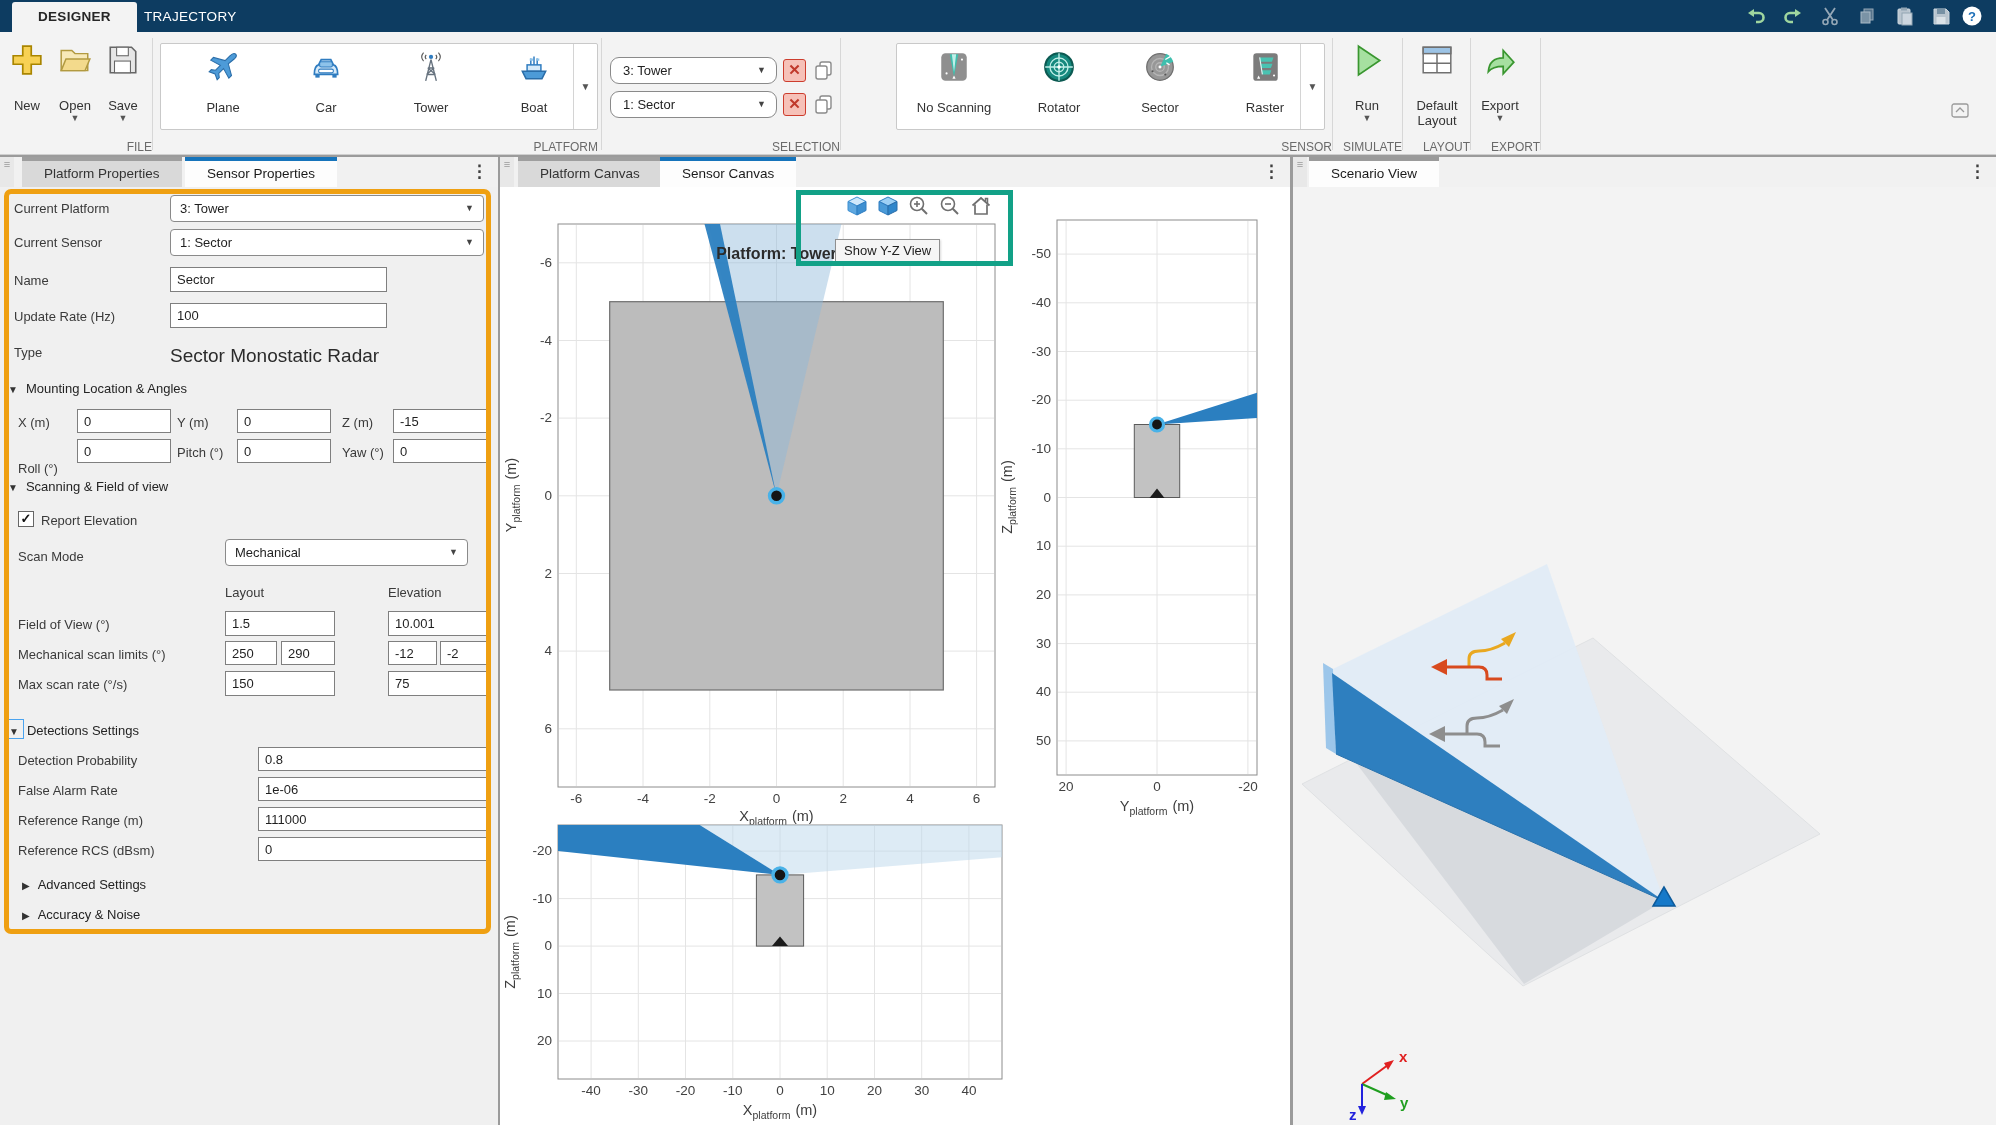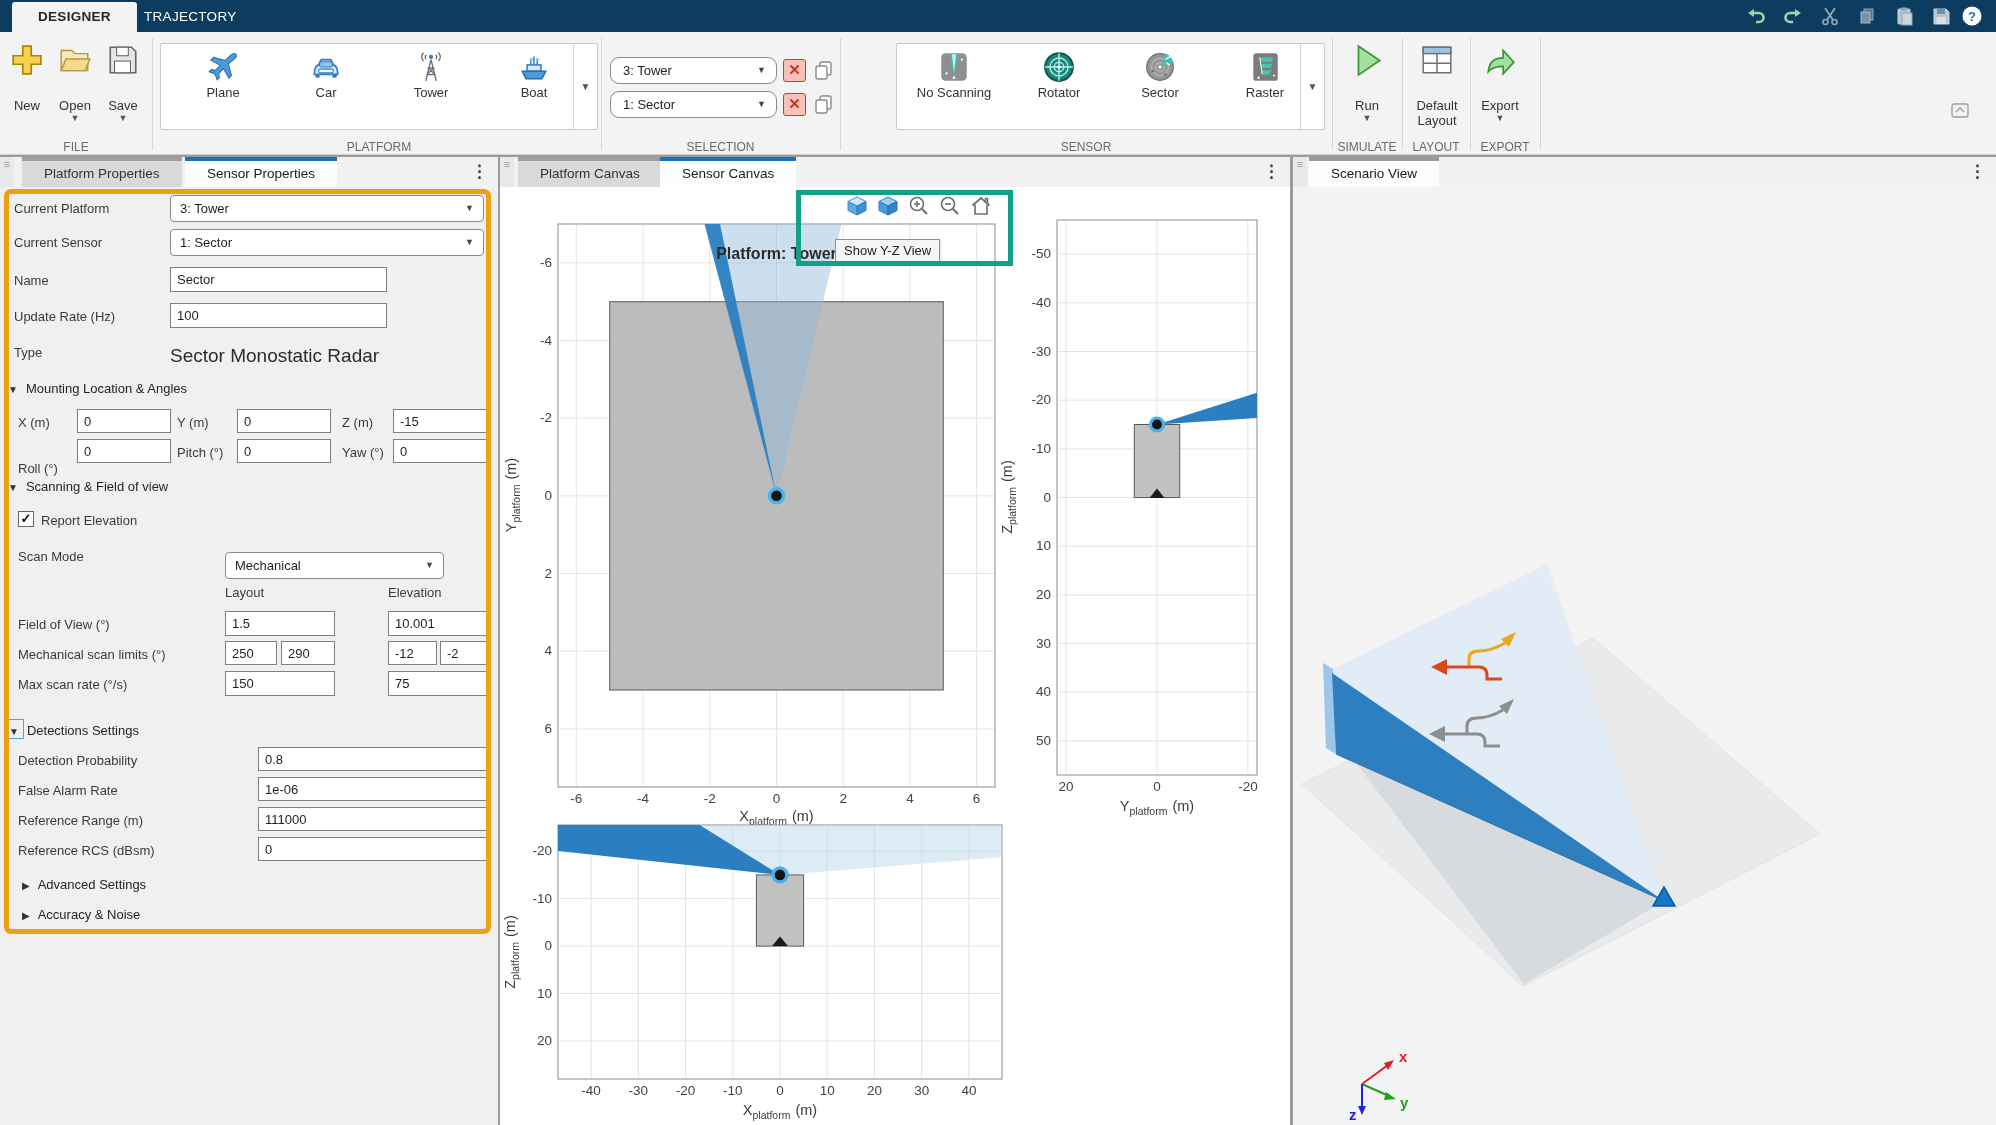--- a/index.html
+++ b/index.html
@@ -8,28 +8,28 @@
 
   
   #titlebar{position:absolute;left:0;top:0;width:1996px;height:32px;background:#0d3c61}
   .apptab{position:absolute;top:2px;height:30px;line-height:30px;padding:0 26px;font-size:13.5px;letter-spacing:.3px;color:#fff;cursor:default}
   .apptab.active{background:#f3f3f3;color:#262626;border-radius:3px 3px 0 0;font-weight:bold}
   .qa-icon{position:absolute;top:4px;width:26px;height:24px;display:flex;align-items:center;justify-content:center}
 
   
   #ribbon{position:absolute;left:0;top:32px;width:1996px;height:123px;background:#f3f3f3;border-bottom:1px solid #cfcfcf}
   .rsep{position:absolute;top:6px;width:1px;height:112px;background:#d7d7d7}
-  .seclabel{position:absolute;top:108px;font-size:12px;color:#6a6a6a;text-align:center}
+  .seclabel{position:absolute;top:108px;font-size:12px;color:#6a6a6a;text-align:right}
   .rbtn{position:absolute;top:10px;width:46px;text-align:center}
   .rbtn .rlabel{font-size:13px;color:#333;margin-top:16px}
   .caret{font-size:9px;color:#555;line-height:10px}
   .gallery{position:absolute;top:11px;height:87px;background:#fff;border:1px solid #c9c9c9;border-radius:2px}
   .gitem{position:absolute;top:4px;width:96px;height:76px;text-align:center}
   .gitem svg{display:block;margin:2px auto 0}
-  .glabel{font-size:13px;color:#333;margin-top:1px}
+  .glabel{font-size:13px;color:#333;margin-top:16px}
   .gcaret{position:absolute;top:0;right:0;width:24px;height:85px;border-left:1px solid #d4d4d4;display:flex;align-items:center;justify-content:center;font-size:10px;color:#555}
   .selpill{position:absolute;left:610px;width:167px;height:27px;background:#fff;border:1px solid #8a8a8a;border-radius:9px;font-size:13px;color:#222;line-height:25px;padding-left:12px}
   .selpill .pcaret{position:absolute;right:10px;top:0;font-size:9px;color:#444}
   .xbtn{position:absolute;width:23px;height:23px;background:#f6c1b8;border:1px solid #cd3d2e;border-radius:3px;color:#c0392b;font-size:15px;font-weight:bold;text-align:center;line-height:20px}
   .cpybtn{position:absolute;width:23px;height:23px}
 
   
   .panel{position:absolute;top:157px;height:968px;background:#f0f0f0}
   .ptabbar{position:absolute;left:0;top:0;width:100%;height:30px;background:#f1f1f1}
   .ptab{position:absolute;top:0;height:30px;line-height:26px;padding:0 22px;font-size:13.5px;color:#333;background:#d9d9d9;border-top:4px solid #9e9e9e}
@@ -340,21 +340,21 @@
     <div class="finput" style="left:237px;top:252px;width:94px;height:24px">0</div>
     <div class="flabel" style="left:342px;top:258px">Yaw (°)</div>
     <div class="finput" style="left:393px;top:252px;width:95px;height:24px">0</div>
 
     <div class="shead" style="left:8px;top:292px"><span class="tri">▼</span><span>Scanning &amp; Field of view</span></div>
 
     <div class="cbx" style="left:18px;top:324px">✓</div>
     <div class="flabel" style="left:41px;top:326px">Report Elevation</div>
 
     <div class="flabel" style="left:18px;top:362px">Scan Mode</div>
-    <div class="fselect" style="left:225px;top:365px;width:219px"><span>Mechanical</span><span class="pcaret">▼</span></div>
+    <div class="fselect" style="left:225px;top:352px;width:243px"><span>Mechanical</span><span class="pcaret">▼</span></div>
 
     <div class="flabel" style="left:225px;top:398px">Layout</div>
     <div class="flabel" style="left:388px;top:398px">Elevation</div>
 
     <div class="flabel" style="left:18px;top:430px">Field of View (°)</div>
     <div class="finput" style="left:225px;top:424px;width:110px">1.5</div>
     <div class="finput" style="left:388px;top:424px;width:102px">10.001</div>
 
     <div class="flabel" style="left:18px;top:460px">Mechanical scan limits (°)</div>
     <div class="finput" style="left:225px;top:454px;width:52px;height:24px">250</div>

